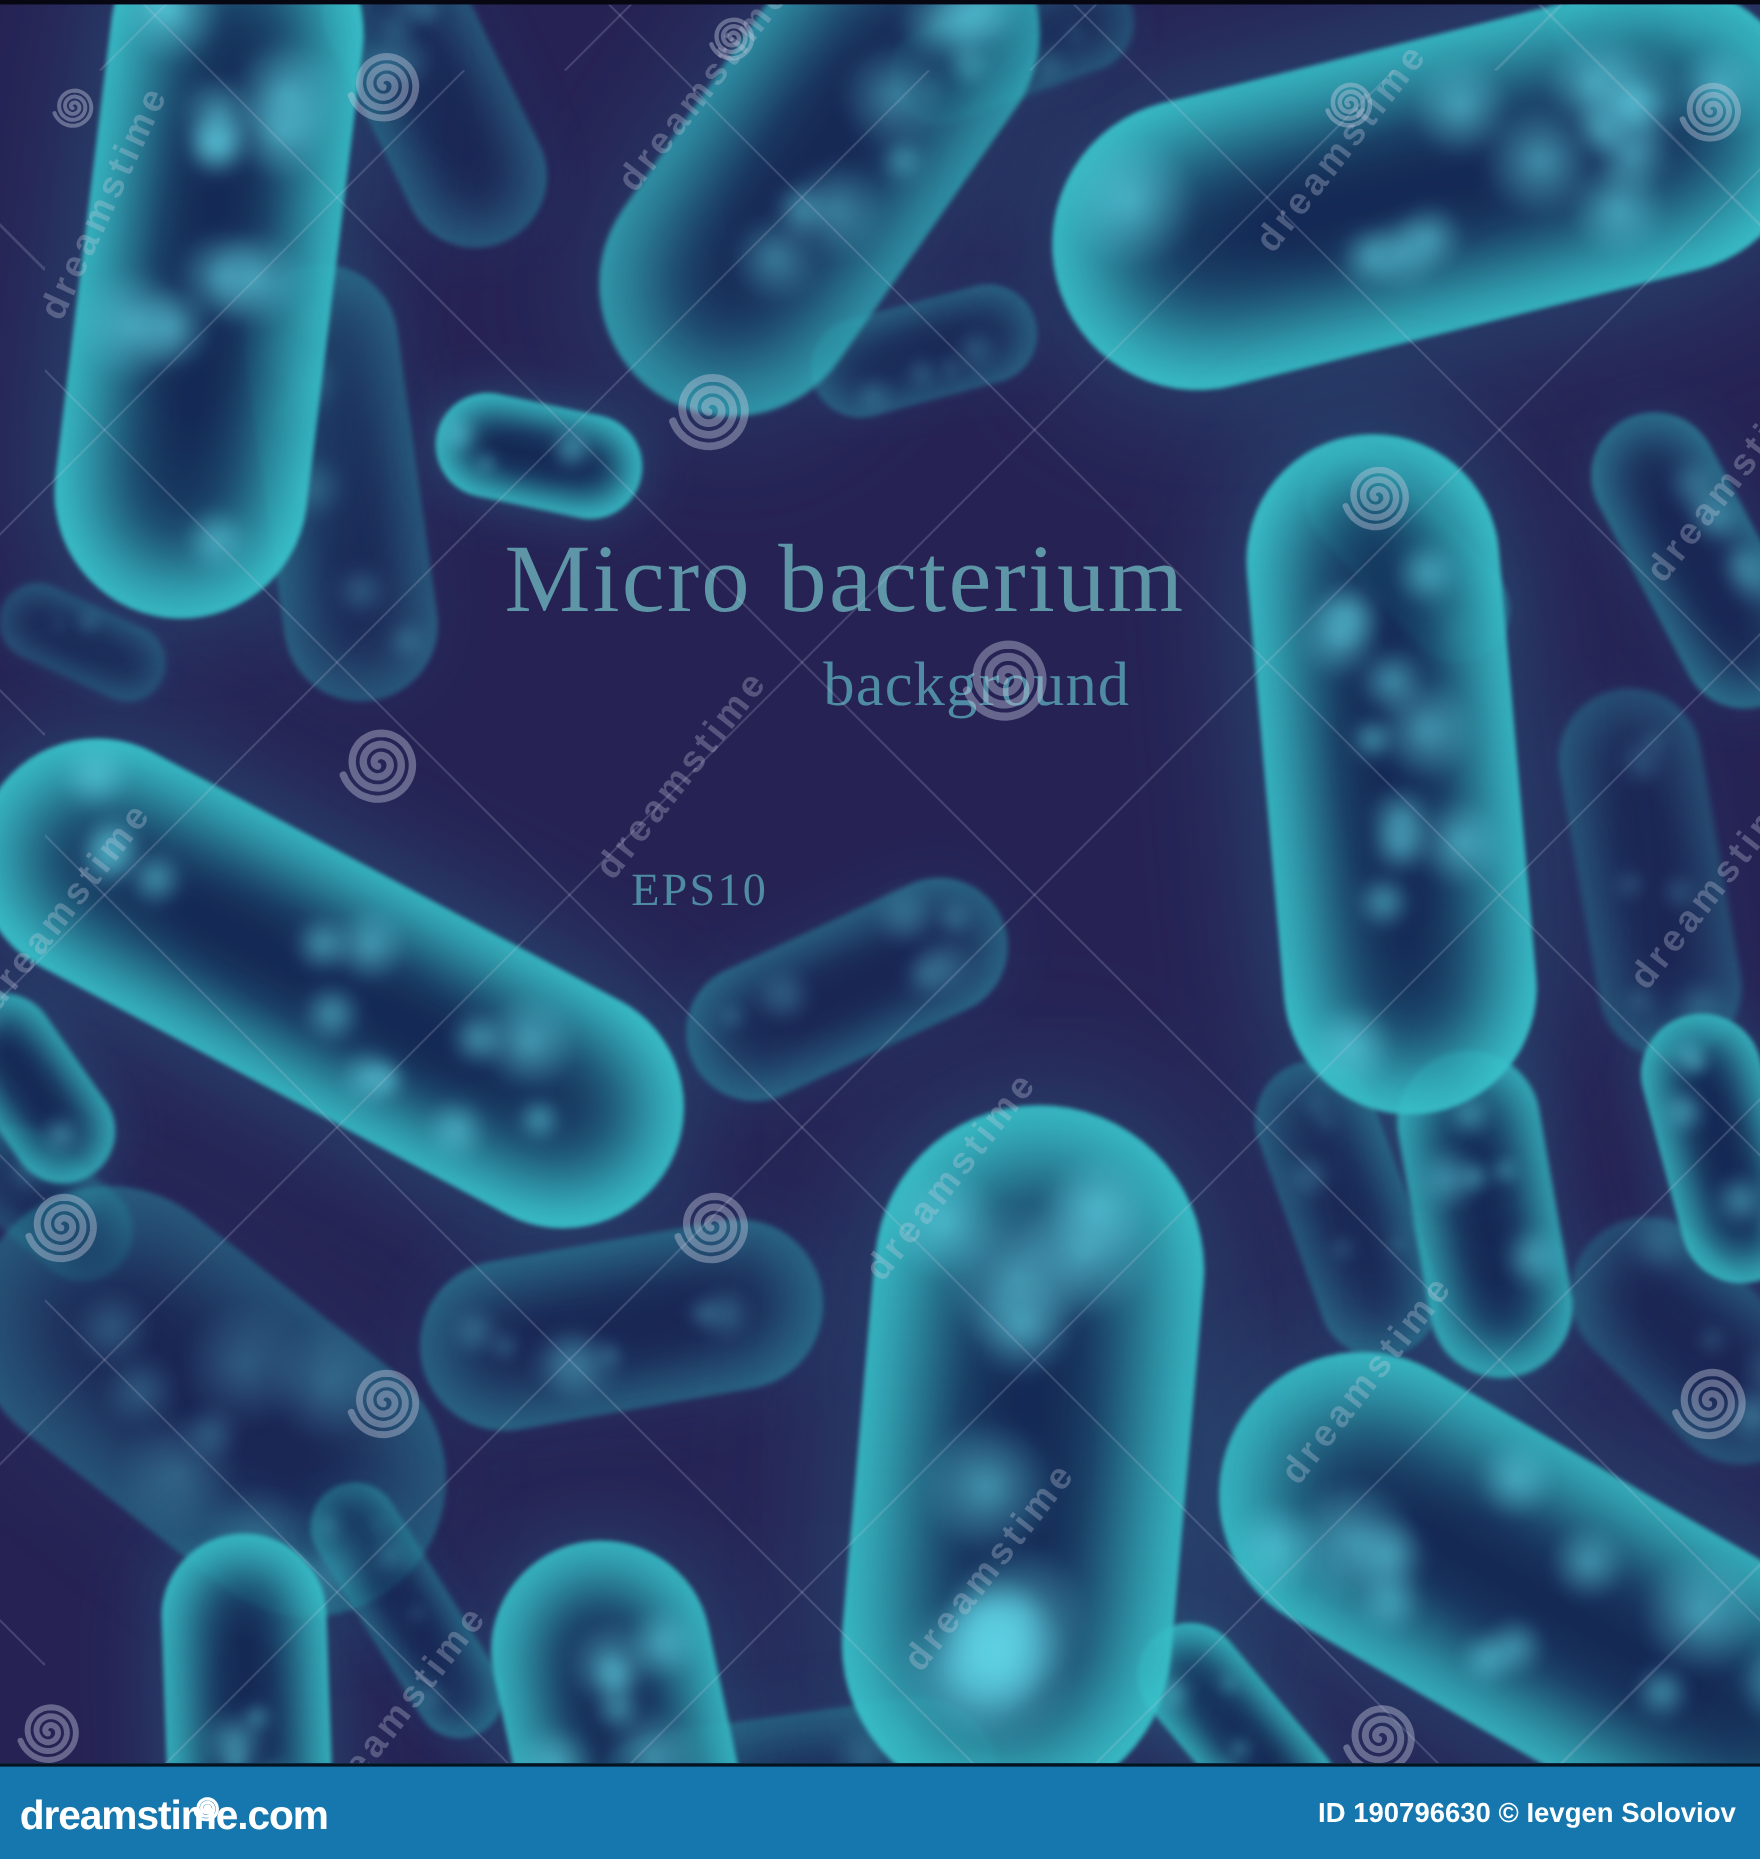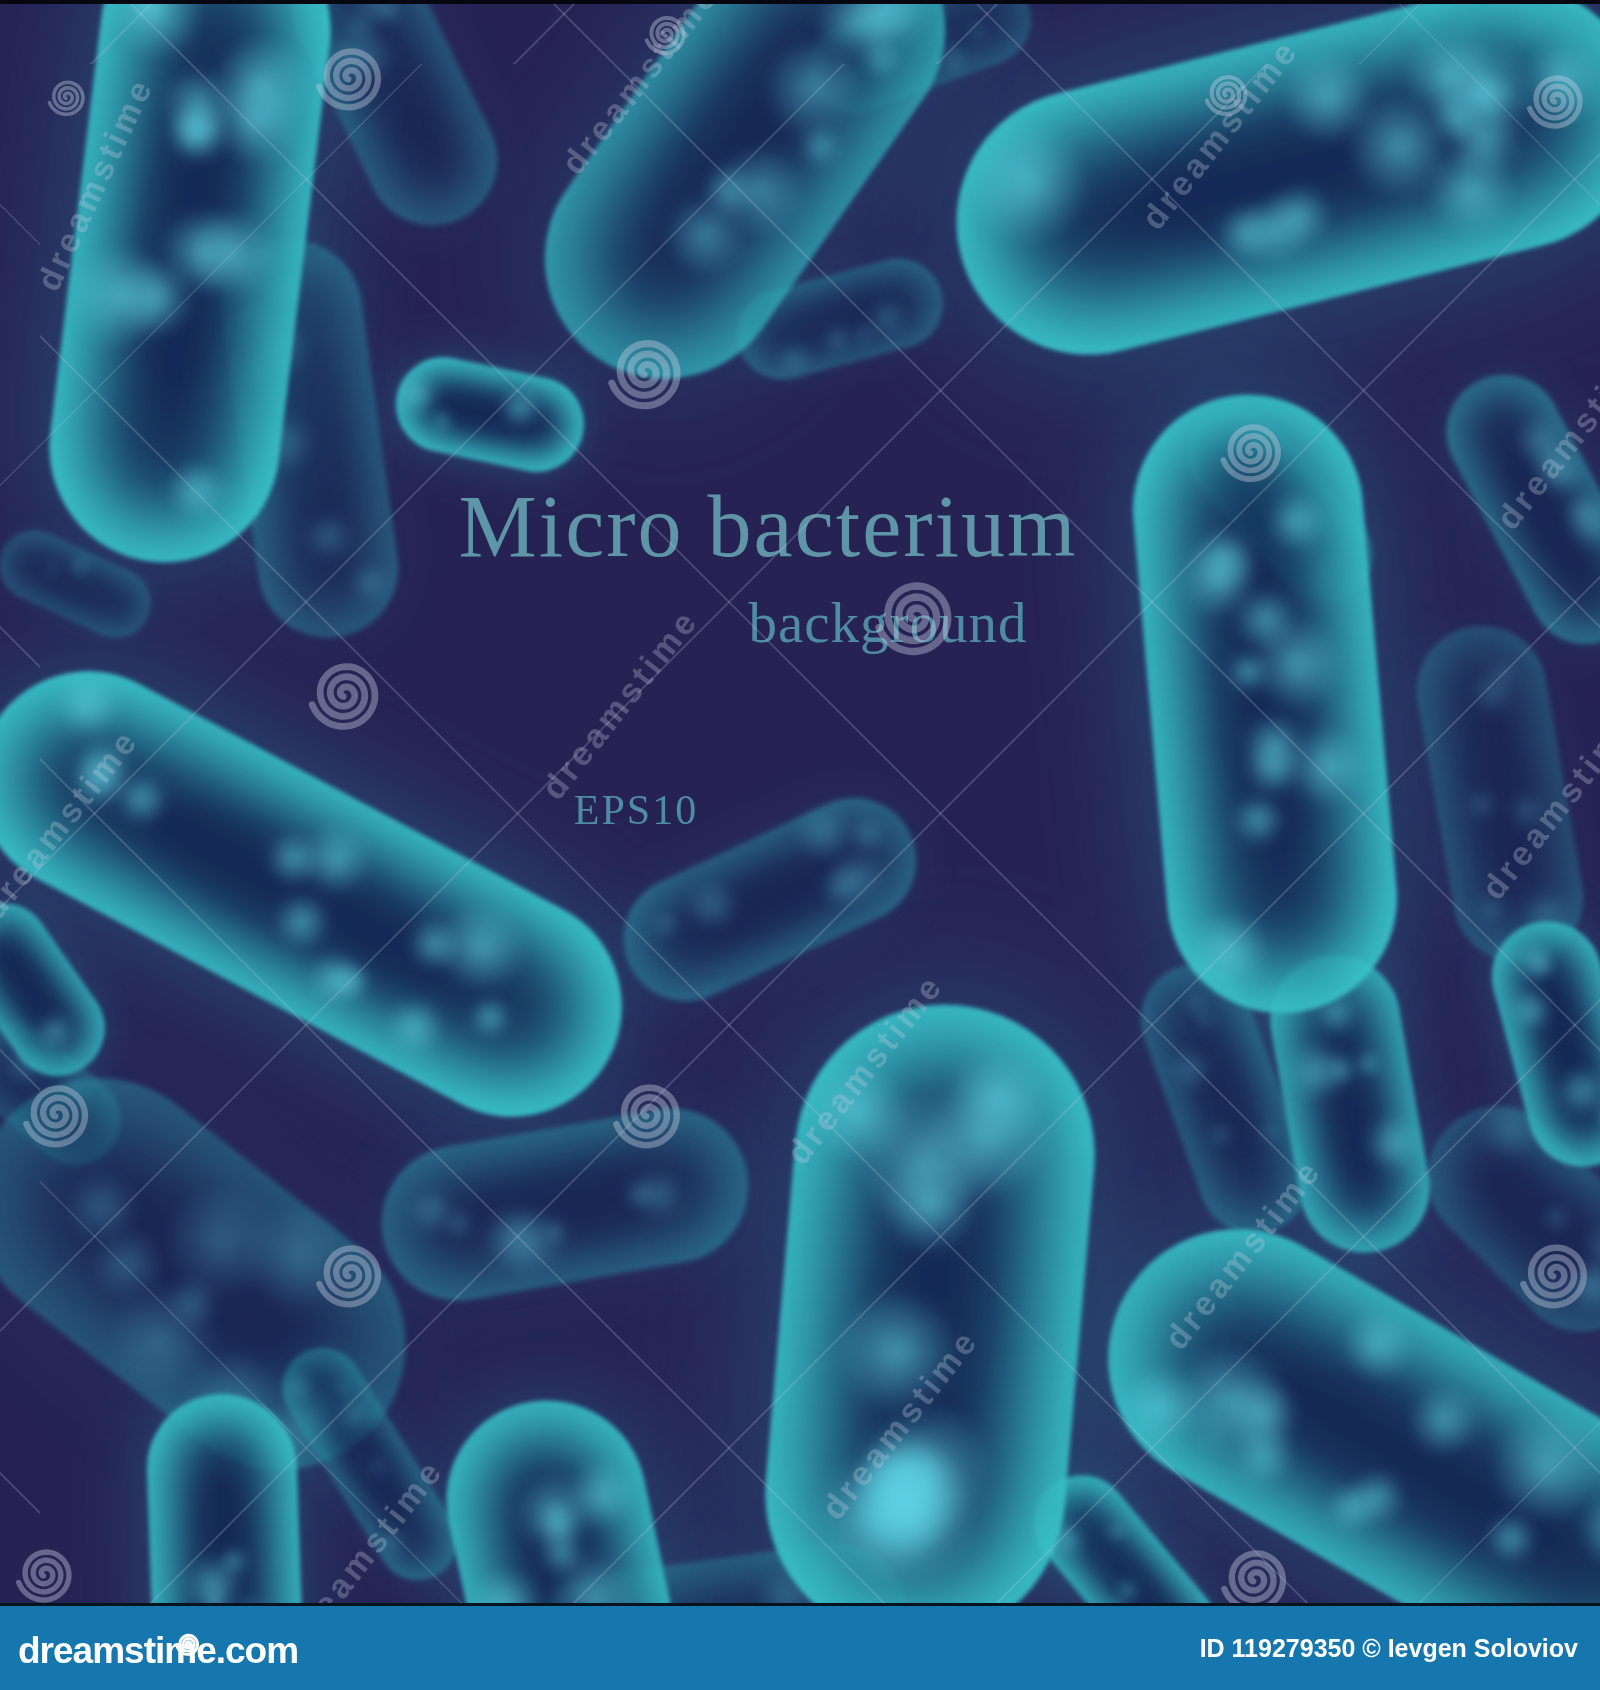--- a/index.html
+++ b/index.html
@@ -369,15 +369,15 @@
       <div class="wmtext" style="left: 900px; top: 1420px; font-size: 34px; transform: translate(-50%, -50%) rotate(-52deg);">dreamstime</div>
     </div>
 
   <div id="bar">
     <div id="logo">
       <span>dreamstime.com</span>
       <svg id="logo-spiral" width="24" height="24" viewBox="-50 -50 100 100">
           <path d="M-2.4 3.2L-3.0 3.1L-3.6 2.8L-4.2 2.5L-4.8 2.0L-5.3 1.3L-5.8 0.6L-6.1 -0.2L-6.3 -1.1L-6.4 -2.0L-6.3 -3.0L-6.1 -4.1L-5.7 -5.1L-5.1 -6.0L-4.4 -6.9L-3.5 -7.7L-2.5 -8.4L-1.3 -9.0L-0.1 -9.4L1.3 -9.6L2.7 -9.6L4.1 -9.4L5.5 -9.0L6.9 -8.4L8.2 -7.6L9.5 -6.5L10.5 -5.3L11.5 -3.9L12.2 -2.3L12.7 -0.6L12.9 1.2L13.0 3.0L12.7 4.9L12.1 6.8L11.3 8.6L10.2 10.3L8.9 11.8L7.3 13.2L5.5 14.4L3.5 15.3L1.4 15.9L-0.8 16.3L-3.1 16.3L-5.5 16.0L-7.8 15.4L-10.0 14.4L-12.1 13.1L-14.0 11.5L-15.7 9.6L-17.2 7.4L-18.3 5.0L-19.1 2.5L-19.6 -0.2L-19.7 -3.0L-19.4 -5.7L-18.7 -8.5L-17.6 -11.2L-16.1 -13.7L-14.2 -16.0L-12.0 -18.1L-9.5 -19.8L-6.8 -21.2L-3.8 -22.3L-0.7 -22.9L2.5 -23.1L5.8 -22.8L9.0 -22.0L12.1 -20.8L15.1 -19.2L17.8 -17.1L20.2 -14.7L22.3 -11.9L24.1 -8.8L25.3 -5.4L26.1 -1.9L26.4 1.8L26.2 5.5L25.5 9.2L24.2 12.8L22.5 16.2L20.2 19.4L17.5 22.2L14.4 24.7L11.0 26.7L7.2 28.3L3.3 29.3L-0.8 29.8L-5.0 29.7L-9.2 29.0L-13.2 27.7L-17.1 25.9L-20.7 23.5L-24.0 20.6L-26.9 17.2L-29.3 13.4L-31.1 9.3L-32.4 5.0L-33.1 0.4L-33.1 -4.2L-32.5 -8.8L-31.3 -13.4L-29.3 -17.8L-26.8 -21.8L-23.8 -25.6L-20.1 -28.9L-16.1 -31.6L-11.6 -33.9L-6.9 -35.4L-1.9 -36.3L3.2 -36.6L8.3 -36.1L13.3 -34.9L18.1 -32.9L22.7 -30.3L26.9 -27.1L30.7 -23.3L33.8 -19.0L36.4 -14.2L38.3 -9.1L39.5 -3.7L40.0 1.8L39.6 7.4L38.5 12.9L36.6 18.3L34.0 23.3L30.6 28.0L26.6 32.2L22.0 35.9L17.0 38.9L11.5 41.1L5.7 42.6L-0.2 43.3L-6.3 43.1L-12.3 42.1L-18.1 40.3L-23.7 37.7L-28.9 34.2L-33.6 30.1L-37.7 25.3L-41.1 20.0L-43.8 14.2" fill="none" stroke="#ffffff" stroke-width="12" stroke-linecap="round"></path>
         </svg>
     </div>
-    <div id="credit">ID 119279350 © Ievgen Soloviov</div>
+    <div id="credit">ID 190796630 © Ievgen Soloviov</div>
   </div>
 </div>
 
 </body></html>

